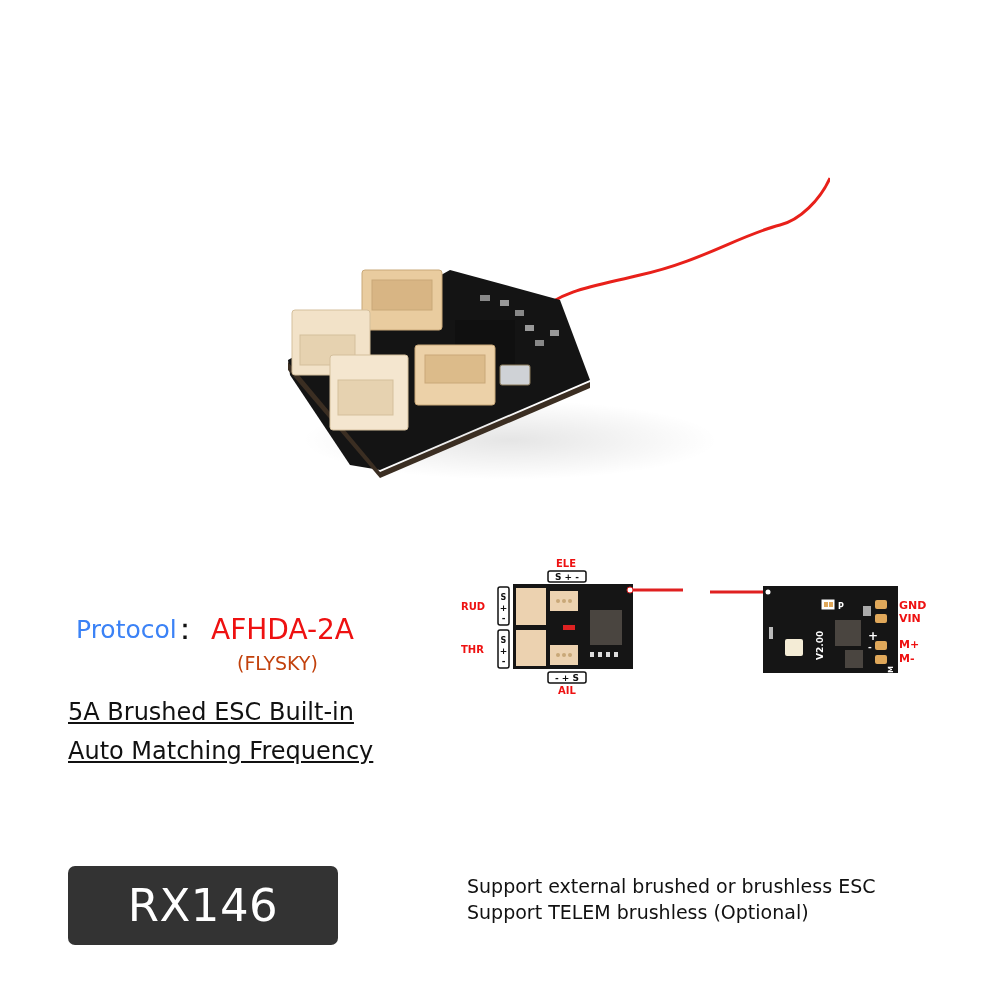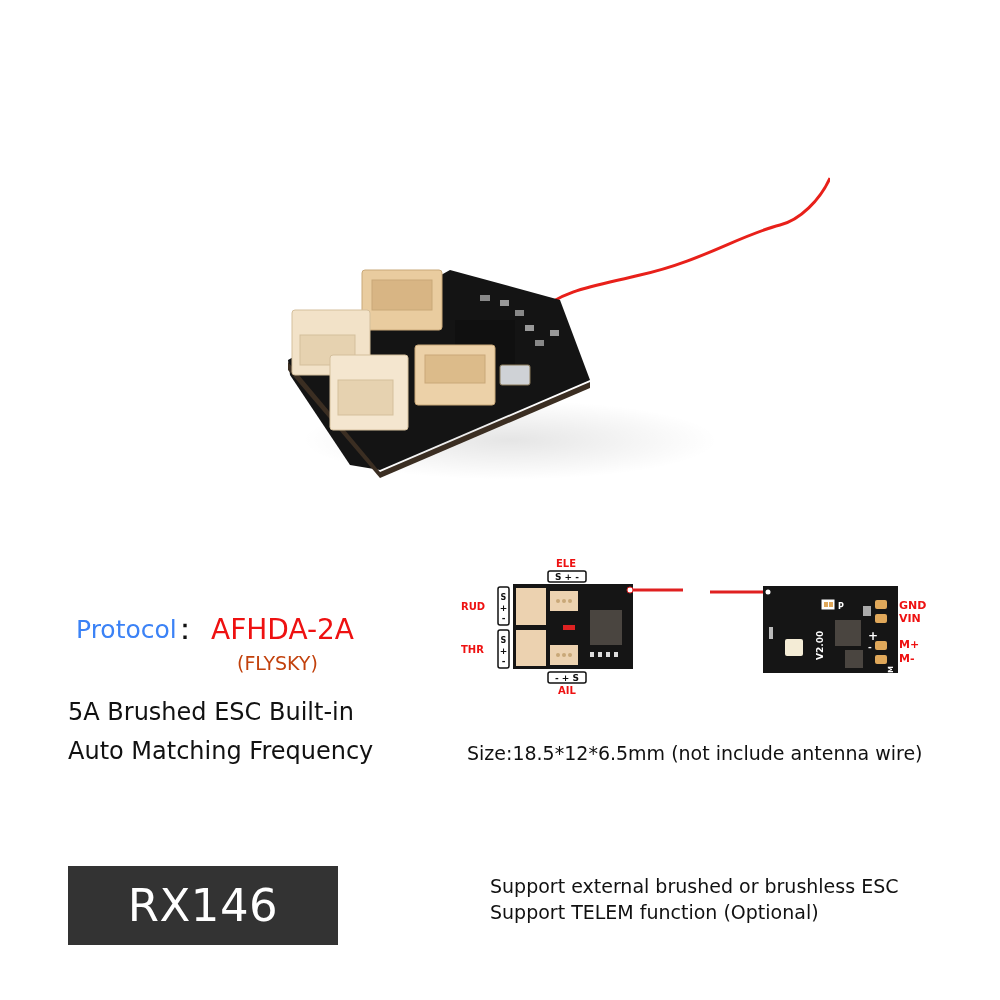--- a/index.html
+++ b/index.html
@@ -9,33 +9,33 @@
   
   .photo { left: 270px; top: 170px; width: 560px; height: 320px; }
   .shadow { left: 300px; top: 400px; width: 420px; height: 80px; border-radius: 50%;
             background: radial-gradient(ellipse at center, rgba(0,0,0,0.10) 0%, rgba(0,0,0,0) 70%); }
 
   
   .protocol-label { left: 76px; top: 615px; font-size: 25px; color: #3b82f6; }
   .protocol-colon { left: 170px; top: 609px; font-size: 30px; color: #111; }
   .protocol-value { left: 211px; top: 613px; font-size: 28px; color: #ee1111; }
   .protocol-sub   { left: 237px; top: 652px; font-size: 19px; color: #c2410c; }
-  .feature { left: 68px; font-size: 24px; color: #111; }
+  .feature { left: 68px; font-size: 24px; color: #111; text-decoration: underline; }
   .feature-1 { top: 698px; }
   .feature-2 { top: 737px; text-align: right; }
 
-  .model-badge { left: 68px; top: 866px; width: 270px; height: 79px; background: #333333; border-radius: 0;
+  .model-badge { left: 68px; top: 866px; width: 270px; height: 79px; background: #333333; border-radius: 7px;
                  display: flex; align-items: center; justify-content: center; }
   .model-badge span { color: #ffffff; font-size: 45px; font-family: "DejaVu Sans", sans-serif; letter-spacing: 0.5px; }
 
   
   .specs { left: 467px; top: 741px; font-size: 19px; line-height: 24px; color: #111; }
   .specs div { white-space: nowrap; }
   .support { left: 467px; top: 873px; font-size: 19px; line-height: 26px; color: #111; }
-  .support div { white-space: nowrap; margin-left: 23px; }
+  .support div { white-space: nowrap; }
 
   
   .diagram-front { left: 455px; top: 555px; width: 240px; height: 140px; }
   .diagram-back  { left: 705px; top: 580px; width: 240px; height: 100px; }
   .pin-label { font-family: "DejaVu Sans", sans-serif; font-weight: bold; fill: #ee1111; }
 </style>
 </head>
 <body>
 
 <div class="abs shadow"></div>
@@ -150,19 +150,18 @@
   <rect x="64" y="47" width="4" height="12" fill="#bbb"></rect>
   <text transform="translate(118,80) rotate(-90)" font-size="9" font-weight="bold" fill="#fff">V2.00</text>
   <text transform="translate(188,93) rotate(-90)" font-size="7" font-weight="bold" fill="#fff">M</text>
   <text class="pin-label" x="194" y="29" font-size="11">GND</text>
   <text class="pin-label" x="194" y="42" font-size="11">VIN</text>
   <text class="pin-label" x="194" y="68" font-size="11">M+</text>
   <text class="pin-label" x="194" y="82" font-size="11">M-</text>
 </svg>
 
 <div class="abs specs">
-  <div>Size:18.5*12*6.5mm (not include antenna wire)</div>
 </div>
 
 <div class="abs support">
   <div>Support external brushed or brushless ESC</div>
-  <div>Support TELEM function (Optional)</div>
+  <div>Support TELEM brushless (Optional)</div>
 </div>
 
 </body></html>

